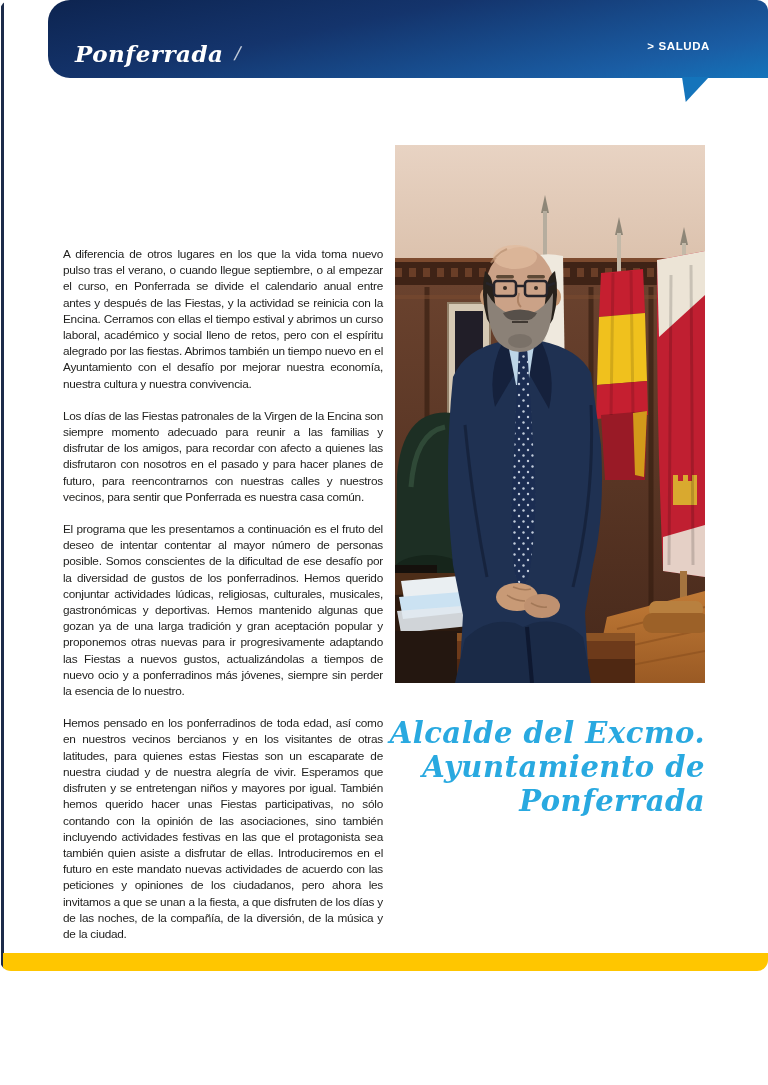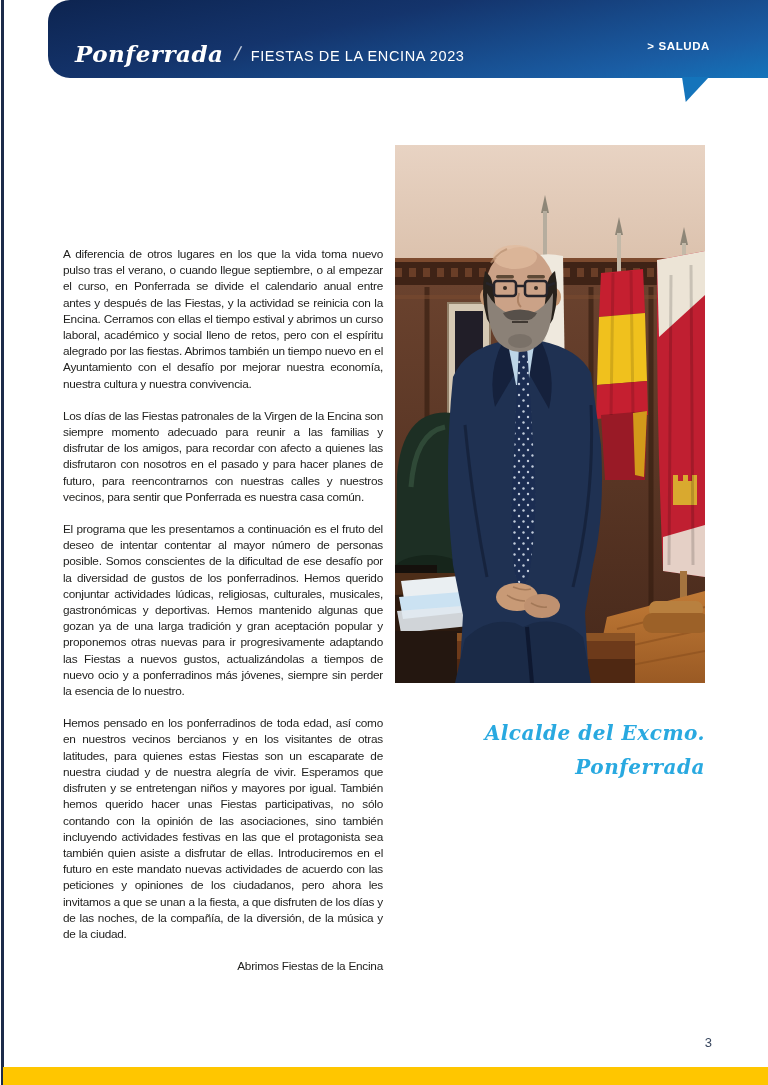--- a/index.html
+++ b/index.html
@@ -1,17 +1,17 @@
 <!DOCTYPE html>
 <html><head>
 <meta charset="utf-8">
 <style>
   html,body{margin:0;padding:0;background:#ffffff;}
-  .page{position:relative;width:768px;height:1085px;background:#ffffff;overflow:hidden;
-        font-family:"Liberation Sans",sans-serif;}
+  .page{position:relative;width:768px;height:971px;background:#ffffff;overflow:hidden;
+        font-family:"Liberation Sans",sans-serif;border-radius:11px;}
   .left-rule{position:absolute;left:1px;top:0;width:3px;height:1085px;background:#1c2b4a;}
 
   
   .banner{position:absolute;left:48px;top:0;right:0;height:78px;
           background:linear-gradient(168deg,#0d2450 0%,#14346c 38%,#1a5da4 82%,#1474bb 100%);
           border-radius:22px 0 0 22px;color:#fff;
           display:flex;align-items:flex-end;padding:0 0 13px 27px;box-sizing:border-box;}
   .logo{font-family:"DejaVu Serif",serif;font-style:italic;font-weight:bold;
         font-size:23px;line-height:1;letter-spacing:.5px;}
   .divider{font-size:19px;font-weight:normal;opacity:.75;margin:0 10px 0 12px;
@@ -29,36 +29,35 @@
   .closing{text-align:right;margin-top:4px;}
 
   
   .photo{position:absolute;left:395px;top:145px;width:310px;height:538px;margin:0;}
   .photo svg{display:block;}
 
   
   .signature{position:absolute;right:63px;top:716px;width:330px;text-align:right;}
   .sig-name{color:#2e3a8c;font-weight:bold;font-size:18px;letter-spacing:-0.2px;margin-bottom:10px;}
   .sig-line{color:#29a9e0;font-family:"DejaVu Serif",serif;font-style:italic;font-weight:bold;
-            font-size:20px;line-height:34px;letter-spacing:.5px;}
+            font-size:29px;line-height:34px;letter-spacing:.5px;}
 
   .page-number{position:absolute;right:56px;top:1035px;font-size:13px;color:#39475f;}
   .bottom-bar{position:absolute;left:3px;right:0;bottom:0;height:18px;background:#ffc600;}
 </style>
 </head>
 <body>
 
 <div class="page">
 
   <div class="left-rule"></div>
 
   <header class="banner">
     <span class="logo">Ponferrada</span>
     <span class="divider">/</span>
-    <span class="banner-title">FIESTAS DE LA ENCINA 2023</span>
     <span class="section-label">&gt; SALUDA</span>
   </header>
   <div class="banner-tail"></div>
 
   <article class="article">
     <p>A diferencia de otros lugares en los que la vida toma nuevo pulso tras el verano, o cuando llegue septiembre, o al empezar el curso, en Ponferrada se divide el calendario anual entre antes y después de las Fiestas, y la actividad se reinicia con la Encina. Cerramos con ellas el tiempo estival y abrimos un curso laboral, académico y social lleno de retos, pero con el espíritu alegrado por las fiestas. Abrimos también un tiempo nuevo en el Ayuntamiento con el desafío por mejorar nuestra economía, nuestra cultura y nuestra convivencia.</p>
     <p>Los días de las Fiestas patronales de la Virgen de la Encina son siempre momento adecuado para reunir a las familias y disfrutar de los amigos, para recordar con afecto a quienes las disfrutaron con nosotros en el pasado y para hacer planes de futuro, para reencontrarnos con nuestras calles y nuestros vecinos, para sentir que Ponferrada es nuestra casa común.</p>
     <p>El programa que les presentamos a continuación es el fruto del deseo de intentar contentar al mayor número de personas posible. Somos conscientes de la dificultad de ese desafío por la diversidad de gustos de los ponferradinos. Hemos querido conjuntar actividades lúdicas, religiosas, culturales, musicales, gastronómicas y deportivas. Hemos mantenido algunas que gozan ya de una larga tradición y gran aceptación popular y proponemos otras nuevas para ir progresivamente adaptando las Fiestas a nuevos gustos, actualizándolas a tiempos de nuevo ocio y a ponferradinos más jóvenes, siempre sin perder la esencia de lo nuestro.</p>
     <p>Hemos pensado en los ponferradinos de toda edad, así como en nuestros vecinos bercianos y en los visitantes de otras latitudes, para quienes estas Fiestas son un escaparate de nuestra ciudad y de nuestra alegría de vivir. Esperamos que disfruten y se entretengan niños y mayores por igual. También hemos querido hacer unas Fiestas participativas, no sólo contando con la opinión de las asociaciones, sino también incluyendo actividades festivas en las que el protagonista sea también quien asiste a disfrutar de ellas. Introduciremos en el futuro en este mandato nuevas actividades de acuerdo con las peticiones y opiniones de los ciudadanos, pero ahora les invitamos a que se unan a la fiesta, a que disfruten de los días y de las noches, de la compañía, de la diversión, de la música y de la ciudad.</p>
     <p class="closing">Abrimos Fiestas de la Encina</p>
@@ -207,19 +206,20 @@
       <path d="M124,148 Q121,158 126,162" stroke="#ad8264" stroke-width="2" fill="none"></path>
       <path d="M92,148 Q92,186 104,198 Q114,207 125,207 Q136,207 146,198 Q158,186 158,148 Q146,170 125,170 Q104,170 92,148 Z" fill="#8b8177"></path>
       <path d="M108,168 Q125,161 142,168 Q138,177 125,175 Q112,177 108,168 Z" fill="#57504a"></path>
       <line x1="117" y1="177" x2="133" y2="177" stroke="#3f3832" stroke-width="2"></line>
       <ellipse cx="125" cy="196" rx="12" ry="7" fill="#6e655c" opacity="0.55"></ellipse>
     </svg>
   </figure>
 
   <div class="signature">
     <div class="sig-line">Alcalde del Excmo.</div>
+    <div class="sig-line">Ayuntamiento de</div>
     <div class="sig-line">Ponferrada</div>
   </div>
 
   <div class="page-number">3</div>
   <div class="bottom-bar"></div>
 
 </div>
 
 </body></html>

